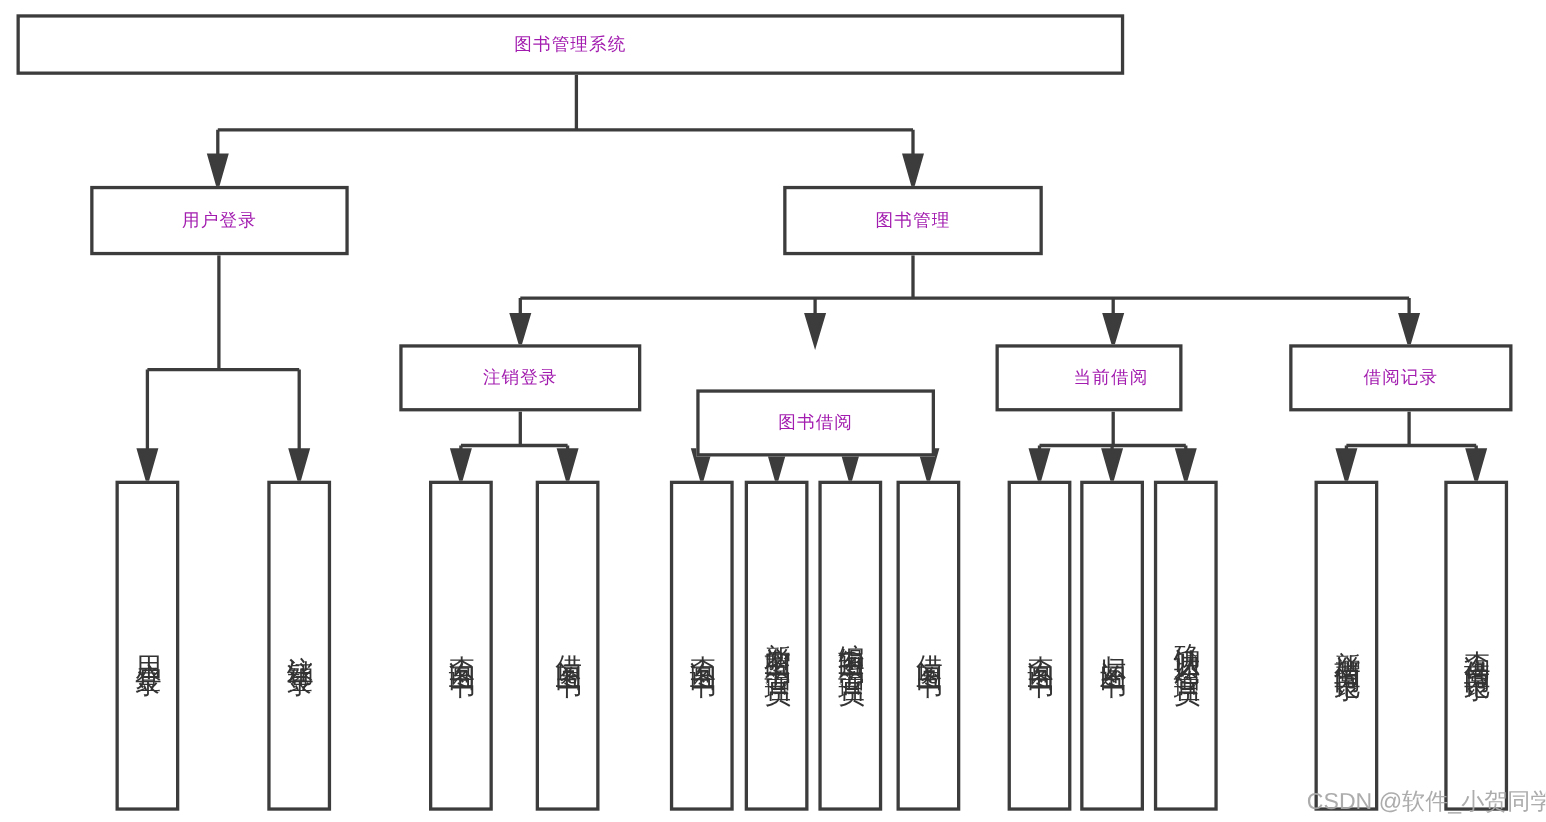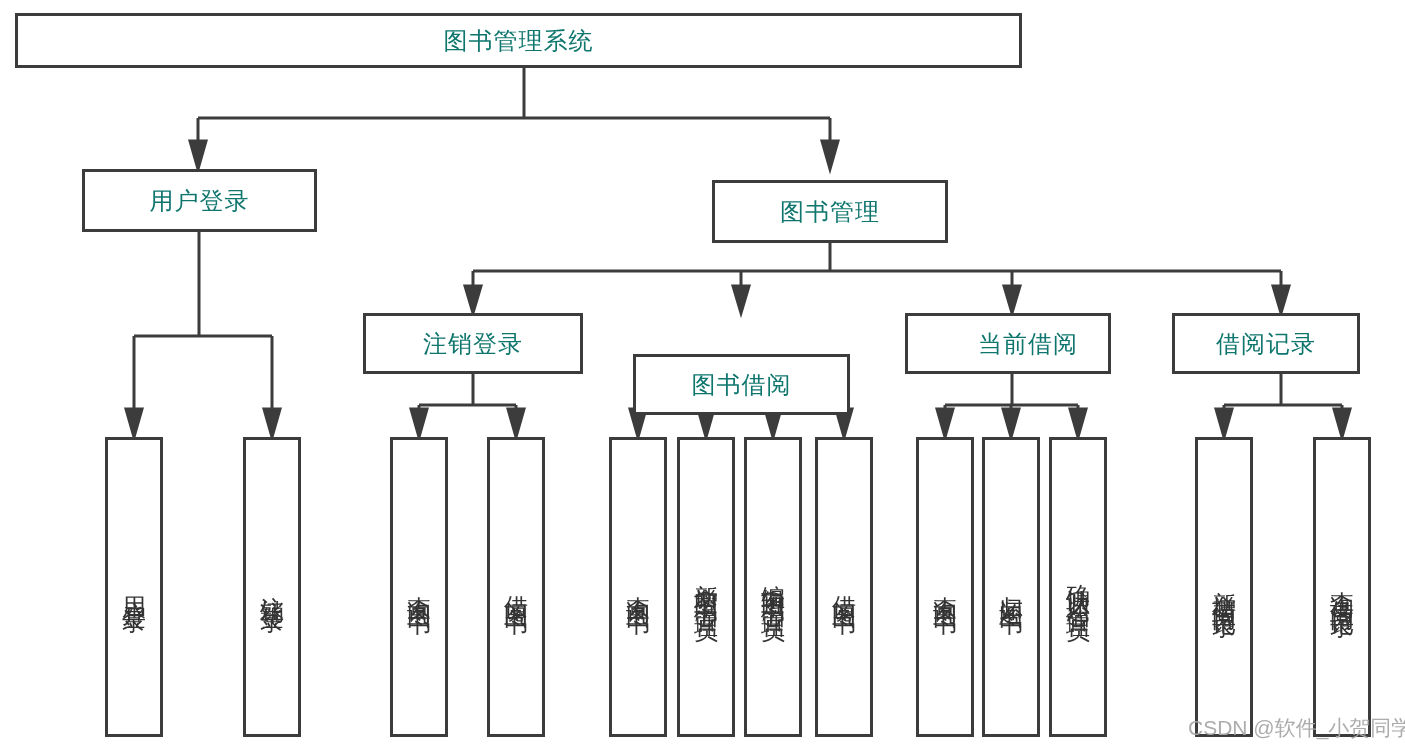--- a/index.html
+++ b/index.html
@@ -13,22 +13,22 @@
   .node{
     position:absolute;
     box-sizing:border-box;
     background:#fff;
     border:3px solid #3c3c3c;
     display:flex;
     align-items:center;
     justify-content:center;
   }
   .node .lbl{
-    color:#0f766e;
-    font-size:24px;
+    color:#a21caf;
+    font-size:16px;
     letter-spacing:1px;
     white-space:nowrap;
   }
   .leaf{
     position:absolute;
     box-sizing:border-box;
     width:58px;height:300px;
     top:437px;
     background:#fff;
     border:3px solid #3c3c3c;
@@ -52,25 +52,25 @@
   .watermark{
     position:absolute;
     left:1188px;top:714px;
     font-size:21px;
     color:rgba(168,168,168,0.95);
     white-space:nowrap;
   }
   
   .root-box   {left:15px;  top:13px;  width:1007px; height:55px;}
   .b-user     {left:82px;  top:169px; width:235px;  height:63px;}
-  .b-mgmt     {left:712px; top:180px; width:236px;  height:63px;}
+  .b-mgmt     {left:712px; top:169px; width:236px;  height:63px;}
   .s-newbook  {left:363px; top:313px; width:220px;  height:61px;}
   .s-borrow   {left:633px; top:313px; width:217px;  height:61px;margin-top:41px;}
-  .s-current  {left:905px; top:313px; width:206px;  height:61px;padding-left:40px;}
-  .s-record   {left:1172px;top:313px; width:188px;  height:61px;}
+  .s-current  {left:905px; top:313px; width:170px;  height:61px;padding-left:40px;}
+  .s-record   {left:1172px;top:313px; width:203px;  height:61px;}
   .lf-g1a{left:105px;}  .lf-g1b{left:243px;}
   .lf-g2a{left:390px;}  .lf-g2b{left:487px;}
   .lf-g3a{left:609px;}  .lf-g3b{left:677px;} .lf-g3c{left:744px;} .lf-g3d{left:815px;}
   .lf-g4a{left:916px;}  .lf-g4b{left:982px;} .lf-g4c{left:1049px;}
   .lf-g5a{left:1195px;} .lf-g5b{left:1313px;}
 </style>
 </head>
 <body>
 
 <div id="canvas">

